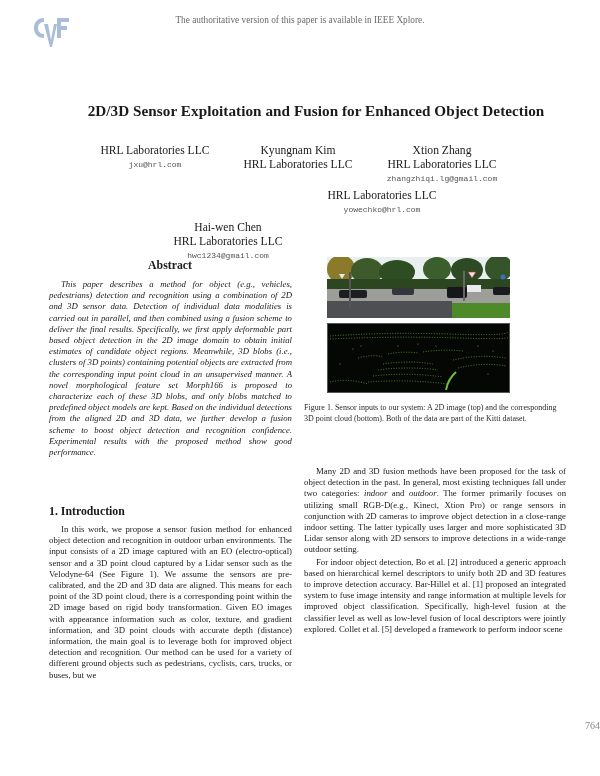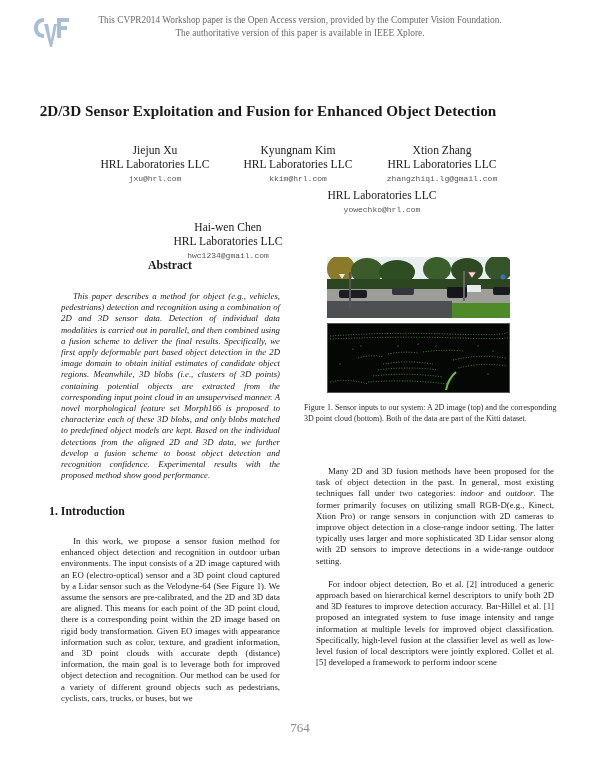--- a/index.html
+++ b/index.html
@@ -1,61 +1,58 @@
 <!DOCTYPE html>
 <html><head>
 <meta charset="utf-8">
 <style>
   html, body { margin: 0; padding: 0; background: #ffffff; }
   body { width: 600px; height: 776px; position: relative; overflow: hidden; font-family: "Liberation Serif", "DejaVu Serif", serif; color: #1a1a1a; }
   .abs { position: absolute; }
   .cvf-logo { left: 32px; top: 12px; width: 38px; height: 36px; }
   .watermark { left: 80px; top: 14px; width: 440px; text-align: center; font-size: 9.3px; line-height: 13px; color: #6a6a6a; }
-  .title { left: 0; top: 102px; width: 536px; text-align: center; font-weight: bold; font-size: 15.2px; letter-spacing: 0.05px; }
+  .title { left: 0; top: 102px; width: 536px; text-align: center; font-weight: bold; font-size: 15.2px; letter-spacing: 0.05px; padding-left: 48px; }
   .author { text-align: center; width: 170px; }
   .author .name { font-size: 11.6px; line-height: 14px; }
   .author .aff { font-size: 11.6px; line-height: 14px; }
   .author .email { font-family: "Liberation Mono", "DejaVu Sans Mono", monospace; font-size: 8px; line-height: 14px; color: #555; }
   .section-h { font-weight: bold; font-size: 11.8px; }
   .col { font-size: 8.75px; line-height: 11.2px; text-align: justify; }
-  .col p { margin: 12px; }
+  .col p { margin: 0; }
   .indent { text-indent: 12px; }
   .abstract-text { font-style: italic; }
   .caption { font-size: 8px; line-height: 10.5px; color: #2a2a2a; }
   .fig-top { left: 327px; top: 257px; width: 183px; height: 61px; overflow: hidden; background: #c9ccc6; }
   .fig-bot { left: 327px; top: 323px; width: 183px; height: 70px; background: #040704; border: 1px solid #555; box-sizing: border-box; overflow: hidden; }
-  .pagenum { left: 0; top: 720px; width: 600px; text-align: center; font-size: 13px; color: #888; }
+  .pagenum { left: 0; top: 720px; width: 600px; text-align: right; font-size: 10px; color: #888; }
   em { font-style: italic; }
 </style>
 </head>
 <body>
 
 <div class="abs cvf-logo">
   <svg width="38" height="36" viewBox="0 0 38 36">
     <path d="M12 6 C5 6 2 11 2 16 C2 22 6 26 12 26 L12 22 C8 22 6 19.5 6 16 C6 12.5 8 10 12 10 Z" fill="#a9bcd8"></path>
     <path d="M12 12 L16 12 L19 28 L22 12 L25 12 L20 35 L18 35 Z" fill="#a9bcd8"></path>
     <path d="M25 6 L37 6 L37 10 L29 10 L29 14 L35 14 L35 18 L29 18 L29 26 L25 26 Z" fill="#a9bcd8"></path>
   </svg>
 </div>
 <div class="abs watermark">
-  <div>This CVPR2014 Workshop paper is the Open Access version, provided by the Computer Vision Foundation.</div>
   <div>The authoritative version of this paper is available in IEEE Xplore.</div>
 </div>
 
 <div class="abs title">2D/3D Sensor Exploitation and Fusion for Enhanced Object Detection</div>
 
 <div class="abs author" style="left:70px; top:144px;">
-  <div class="name">Jiejun Xu</div>
   <div class="aff">HRL Laboratories LLC</div>
   <div class="email">jxu@hrl.com</div>
 </div>
 <div class="abs author" style="left:213px; top:144px;">
   <div class="name">Kyungnam Kim</div>
   <div class="aff">HRL Laboratories LLC</div>
-  <div class="email">kkim@hrl.com</div>
 </div>
 <div class="abs author" style="left:357px; top:144px;">
   <div class="name">Xtion Zhang</div>
   <div class="aff">HRL Laboratories LLC</div>
   <div class="email">zhangzhiqi.lg@gmail.com</div>
 </div>
 
 <div class="abs author" style="left:143px; top:189px;margin-top:32px;">
   <div class="name">Hai-wen Chen</div>
   <div class="aff">HRL Laboratories LLC</div>

